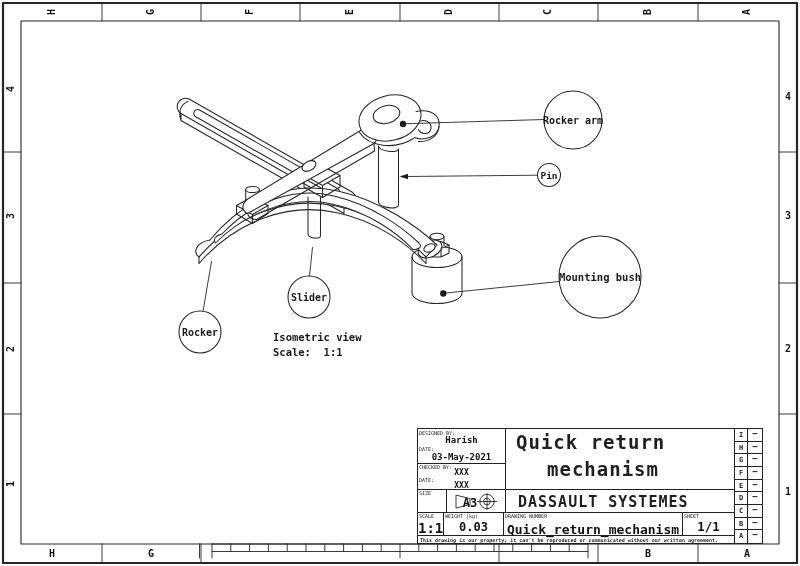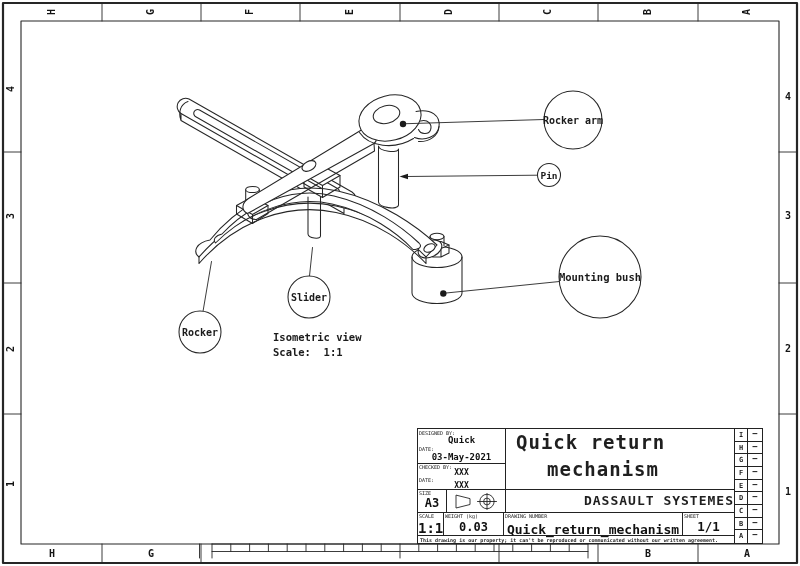--- a/index.html
+++ b/index.html
@@ -16,21 +16,21 @@
 
   
   .tb{position:absolute;left:417px;top:428px;width:346px;height:116px;
       border:1px solid #222;box-sizing:border-box;background:transparent;}
   .cell{position:absolute;box-sizing:border-box;}
   .br{border-right:1px solid #222;}
   .bb{border-bottom:1px solid #222;}
   .lbl{position:absolute;left:1px;font-size:5px;line-height:6px;letter-spacing:0;color:#222;white-space:nowrap;}
   .val{position:absolute;left:0;width:100%;text-align:center;font-weight:bold;color:#111;white-space:nowrap;}
   .title-line{position:absolute;left:10px;font-size:19px;font-weight:bold;letter-spacing:1px;white-space:nowrap;}
-  .company{position:absolute;left:0;width:100%;text-align:right;font-size:13px;font-weight:bold;letter-spacing:1px;}
+  .company{position:absolute;left:12px;width:100%;text-align:left;font-size:15px;font-weight:bold;letter-spacing:1px;}
   .note{position:absolute;left:2px;top:1px;font-size:5px;line-height:6px;font-weight:bold;white-space:nowrap;}
   .rev{position:absolute;left:316px;top:0;width:28px;height:114px;border-left:1px solid #222;
        display:flex;flex-direction:column;box-sizing:border-box;}
   .rev-row{display:flex;height:12.666px;box-sizing:border-box;}
   .rev-row:not(:last-child){border-bottom:1px solid #222;}
   .rl{width:13px;border-right:1px solid #222;font-size:7px;line-height:12px;text-align:center;font-weight:bold;box-sizing:border-box;}
   .rv{flex:1;font-size:8px;line-height:10px;text-align:center;font-weight:bold;}
 </style>
 </head>
 <body>
@@ -171,35 +171,35 @@
 
   <span class="mlabel" style="left:778px;top:88px;">4</span>
   <span class="mlabel" style="left:778px;top:207px;">3</span>
   <span class="mlabel" style="left:778px;top:340px;">2</span>
   <span class="mlabel" style="left:778px;top:483px;">1</span>
 
   <div class="tb">
 
     <div class="cell br bb" style="left:0;top:0;width:88px;height:35px;">
       <span class="lbl" style="top:1px;">DESIGNED BY:</span>
-      <div class="val" style="top:6px;font-size:9px;">Quick</div>
+      <div class="val" style="top:6px;font-size:9px;">Harish</div>
       <span class="lbl" style="top:17px;">DATE:</span>
       <div class="val" style="top:23px;font-size:9px;">03-May-2021</div>
     </div>
 
     <div class="cell br bb" style="left:0;top:35px;width:88px;height:26px;">
       <span class="lbl" style="top:0px;">CHECKED BY:</span>
       <div class="val" style="top:4px;font-size:8px;">XXX</div>
       <span class="lbl" style="top:13px;">DATE:</span>
       <div class="val" style="top:17px;font-size:8px;">XXX</div>
     </div>
 
     <div class="cell br bb" style="left:0;top:61px;width:29px;height:23px;">
       <span class="lbl" style="top:0px;">SIZE</span>
-      <div class="val" style="top:6px;font-size:12px;">A3</div>
+      <div class="val" style="top:6px;font-size:12px;margin-left:38px;">A3</div>
     </div>
     <div class="cell br bb" style="left:29px;top:61px;width:59px;height:23px;"></div>
 
     <div class="cell bb" style="left:88px;top:0;width:228px;height:61px;">
       <div class="title-line" style="top:2px;">Quick return</div>
       <div class="title-line" style="top:29px;margin-left:31px;">mechanism</div>
     </div>
     <div class="cell bb" style="left:88px;top:61px;width:228px;height:23px;">
       <div class="company" style="top:3px;">DASSAULT SYSTEMES</div>
     </div>

